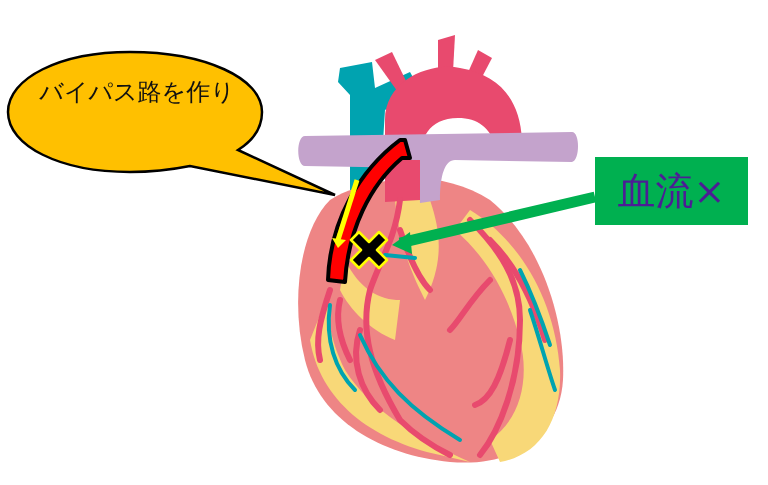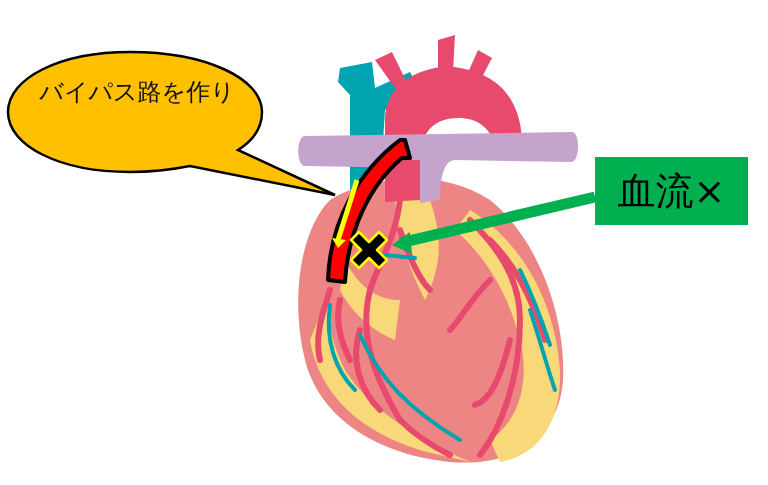--- a/index.html
+++ b/index.html
@@ -4,21 +4,21 @@
 <style>
   html, body { margin:0; padding:0; background:#ffffff; }
   body { width:768px; height:485px; overflow:hidden; position:relative;
          font-family: "DejaVu Sans", "Liberation Sans", sans-serif; }
   #stage { position:absolute; left:0; top:0; width:768px; height:485px; }
   .bubble-text { position:absolute; left:22px; top:75px; width:230px;
                  font-size:24px; line-height:34px; color:#111; text-align:center; letter-spacing:0px; }
   .bubble-text div { white-space:nowrap; }
   .label-box { position:absolute; left:595px; top:157px; width:153px; height:68px;
                background:#00b050; display:flex; align-items:center; justify-content:center;
-               font-size:38px; color:#000000; }
+               font-size:38px; color:#4c1d95; }
 </style>
 </head>
 <body>
 
 <svg id="stage" viewBox="0 0 768 485" xmlns="http://www.w3.org/2000/svg">
 
   <g>
     <path d="M130,52 C60,52 8,78 8,112 C8,146 60,172 130,172 C150,172 170,170 190,166 L335,195 L238,150 C254,140 262,127 262,112 C262,78 205,52 130,52 Z" fill="#ffc000" stroke="#000" stroke-width="2.5"></path>
   </g>
 

